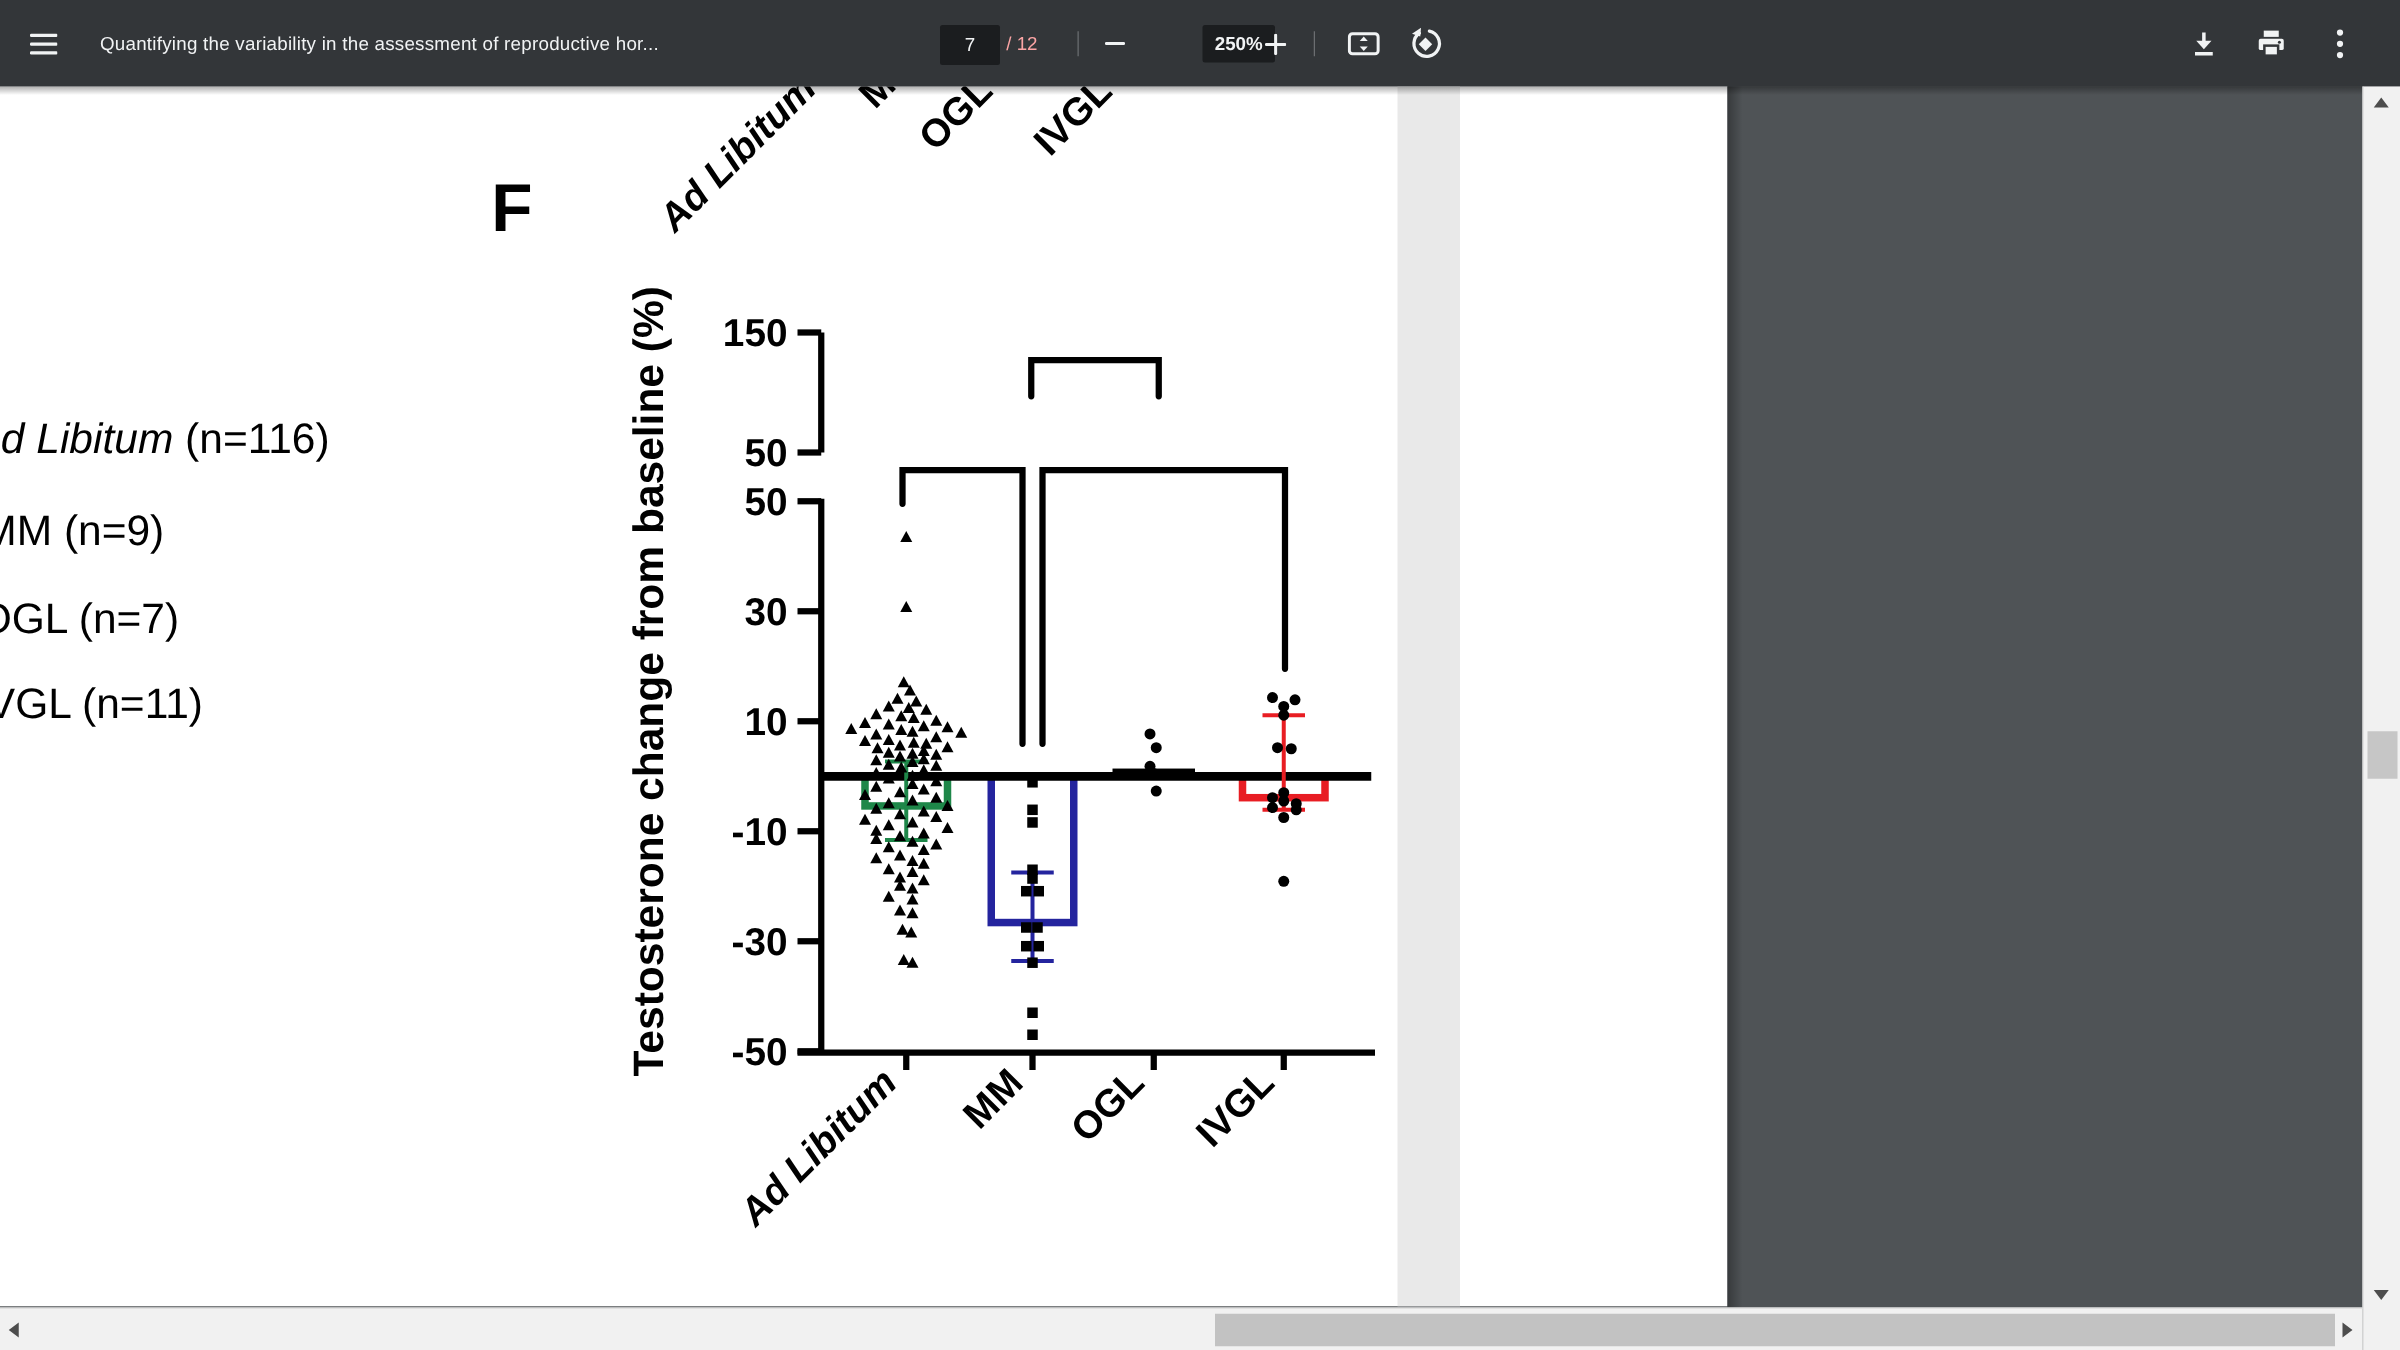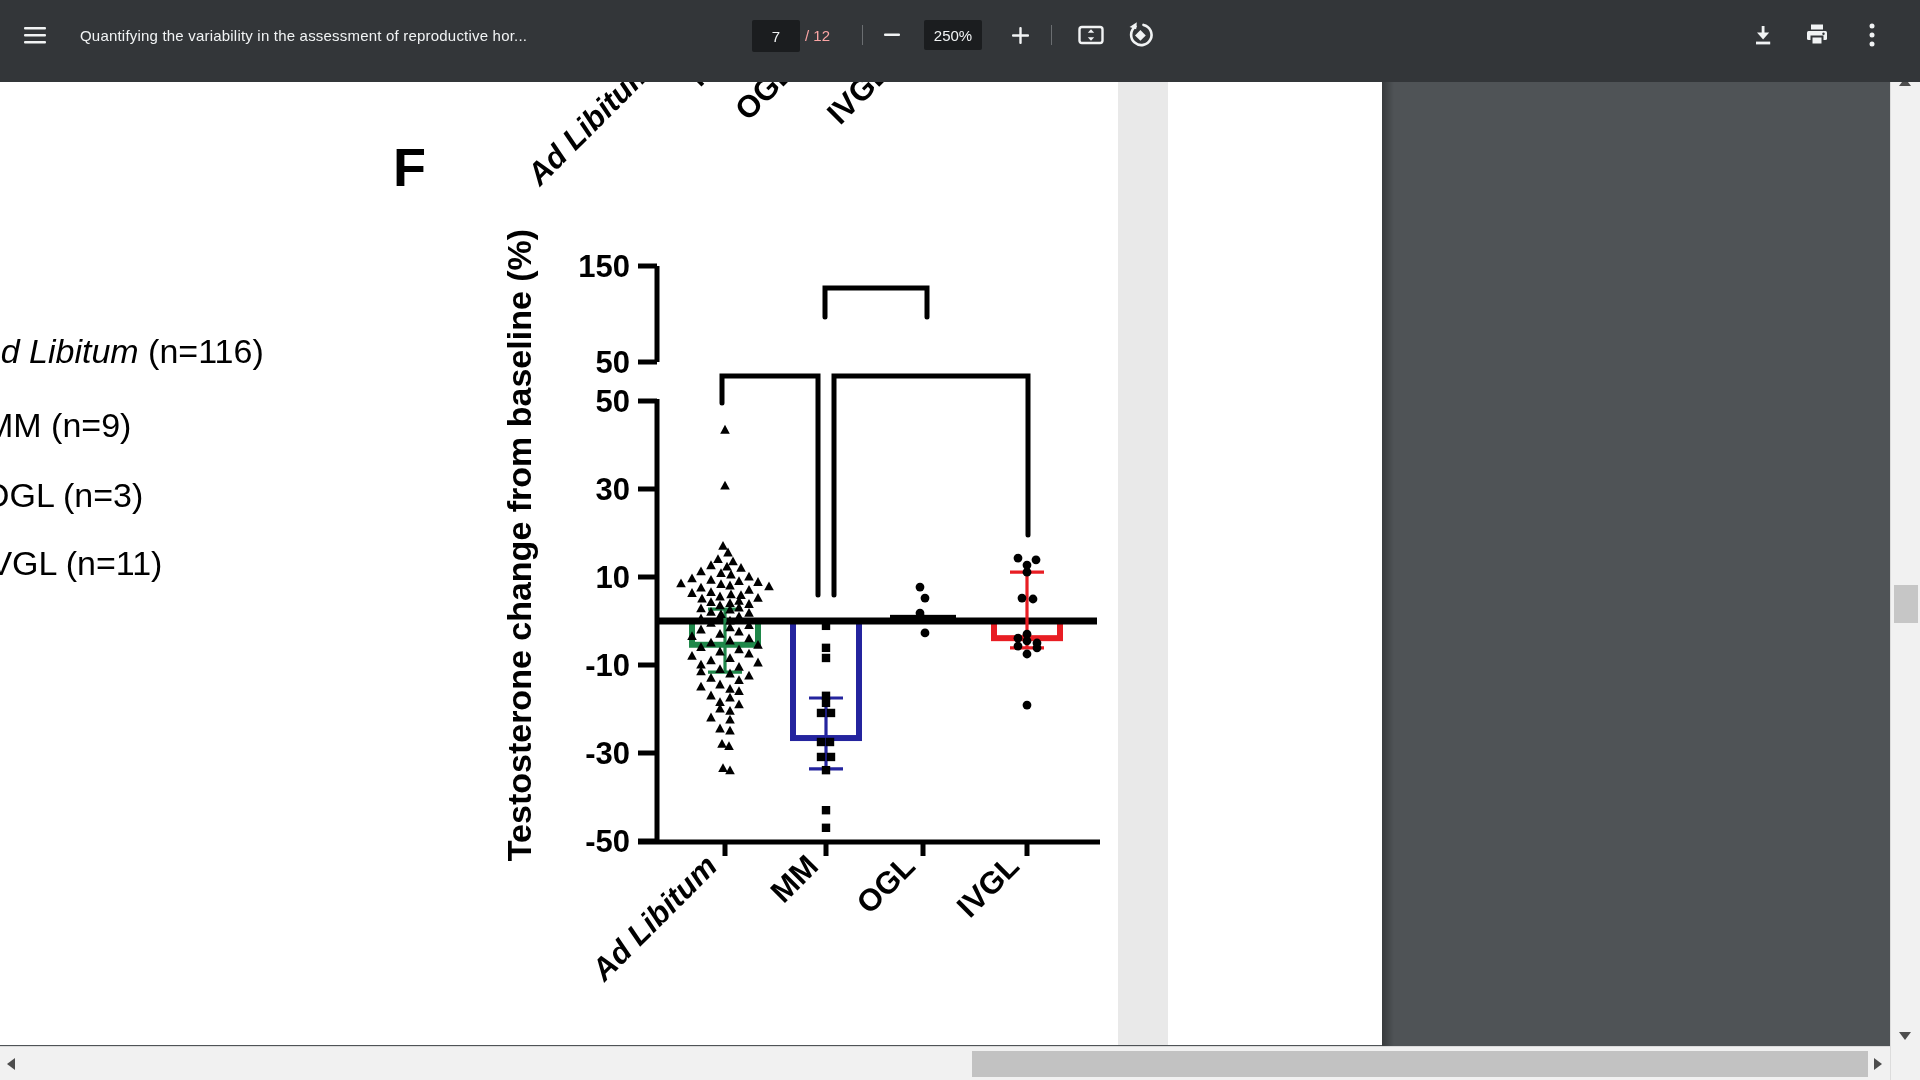--- a/index.html
+++ b/index.html
@@ -1,20 +1,20 @@
 <!DOCTYPE html>
 <html><head>
 <meta charset="utf-8">
 <style>
   html,body{margin:0;padding:0;background:#202124;}
   #root{position:relative;width:1920px;height:1080px;overflow:hidden;
         font-family:"Liberation Sans",sans-serif;background:#4f5356;}
   .abs{position:absolute;}
   
-  #toolbar{position:absolute;left:0;top:0;width:1920px;height:82px;background:#333639;z-index:30;}
+  #toolbar{position:absolute;left:0;top:0;width:1920px;height:69px;background:#333639;z-index:30;}
   #toolbar .ttl{color:#f1f3f4;font-size:15px;font-weight:500;letter-spacing:.2px;}
   .tbox{background:#1b1d1f;border-radius:2px;color:#f1f3f4;font-size:15px;
         display:flex;align-items:center;justify-content:center;}
   .tsep{width:1px;height:20px;background:#6b6e71;}
   .tbtn{display:flex;align-items:center;justify-content:center;cursor:pointer;}
   
   #page{position:absolute;left:0;top:69px;width:1382px;height:976px;background:#fff;overflow:hidden;z-index:5;}
   #shadowbar{position:absolute;left:0;top:69px;width:1890px;height:7px;z-index:20;
         background:linear-gradient(to bottom,rgba(0,0,0,.32),rgba(0,0,0,0));pointer-events:none;}
   #graystrip{position:absolute;left:1118px;top:69px;width:50px;height:976px;background:#e9e9e9;z-index:6;}
@@ -47,21 +47,21 @@
 
     <input class="tbox abs" style="left: 752px; top: 20px; width: 44px; height: 30px; border: none; text-align: center; outline: none;" readonly="" value="7">
     <div class="abs" style="left:805px;top:27px;color:#fca5a5;font-size:15px;">/ 12</div>
     <div class="tsep abs" style="left:862px;top:25px;"></div>
 
     <div class="tbtn abs" style="left:876px;top:21px;width:32px;height:28px;">
       <svg width="16" height="4">
           <rect x="0" y="0.6" width="16" height="2.4" rx="1" fill="#f1f3f4"></rect>
         </svg>
     </div>
-    <div class="tbox abs" style="left:924px;top:20px;width:58px;height:30px;">
+    <div class="tbox abs" style="left:962px;top:20px;width:58px;height:30px;font-weight:bold;">
       <span>250%</span>
     </div>
     <div class="tbtn abs" style="left:1004px;top:21px;width:32px;height:28px;">
       <svg width="17" height="17">
         <rect x="0" y="7.3" width="17" height="2.4" rx="1" fill="#f1f3f4"></rect>
         <rect x="7.3" y="0" width="2.4" height="17" rx="1" fill="#f1f3f4"></rect>
       </svg>
     </div>
     <div class="tsep abs" style="left:1051px;top:25px;"></div>
 
@@ -102,21 +102,21 @@
         <circle cx="3" cy="22" r="2.5" fill="#f1f3f4"></circle>
       </svg>
     </div>
   </div>
   <div id="shadowbar"></div>
 
   <div id="page">
     <div id="legend">
         <div class="abs" style="left: -22px; top: 263px; font-size: 34px; color: rgb(0, 0, 0); white-space: nowrap;"><span style="font-style: italic;">Ad Libitum</span><span> (n=116)</span></div>
         <div class="abs" style="left: -15px; top: 337px; font-size: 34px; color: rgb(0, 0, 0); white-space: nowrap;"><span>MM</span><span> (n=9)</span></div>
-        <div class="abs" style="left: -17px; top: 407px; font-size: 34px; color: rgb(0, 0, 0); white-space: nowrap;"><span>OGL</span><span> (n=3)</span></div>
+        <div class="abs" style="left: -17px; top: 407px; font-size: 34px; color: rgb(0, 0, 0); white-space: nowrap;"><span>OGL</span><span> (n=7)</span></div>
         <div class="abs" style="left: -20px; top: 475px; font-size: 34px; color: rgb(0, 0, 0); white-space: nowrap;"><span>IVGL</span><span> (n=11)</span></div>
       </div>
     <div class="abs" style="left:393px;top:67px;font-size:54px;font-weight:bold;color:#000;">F</div>
     <div class="abs" style="left:500px;top:806px;width:660px;transform:rotate(-90deg);transform-origin:0 0;
          text-align:center;font-size:34px;font-weight:bold;color:#000;">Testosterone change from baseline (%)</div>
     <svg id="chart" width="1382" height="976" viewBox="0 69 1382 976" style="position:absolute;left:0;top:0;">
         <line x1="657" y1="266" x2="657" y2="362" stroke="#000" stroke-width="5"></line>
         <line x1="638" y1="266" x2="657" y2="266" stroke="#000" stroke-width="5"></line>
         <text x="630" y="277" font-size="31" font-weight="bold" text-anchor="end" fill="#000">150</text>
         <line x1="638" y1="362" x2="657" y2="362" stroke="#000" stroke-width="5"></line>

